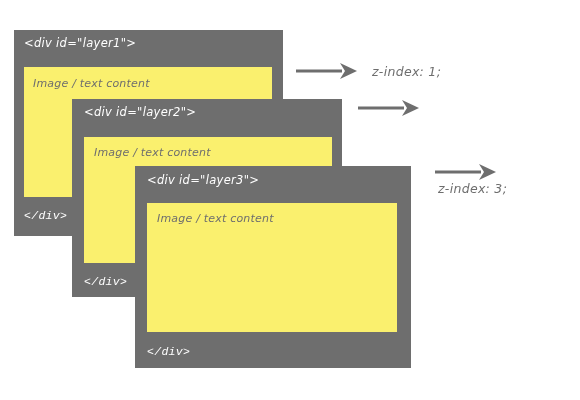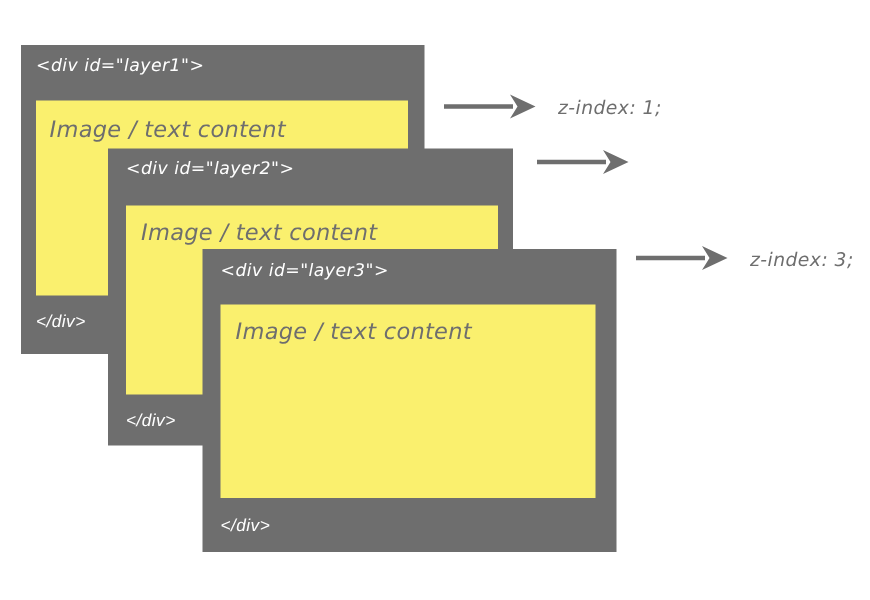--- a/index.html
+++ b/index.html
@@ -40,35 +40,35 @@
     font-style: italic;
     font-weight: 400;
   }
 
   .layer-close {
     position: absolute;
     color: #ffffff;
     font-size: 11.5px;
     letter-spacing: 0.3px;
     white-space: nowrap;
-    font-family: Liberation Sans, sans-serif;
+    font-family: Liberation Mono, monospace;
     font-style: italic;
     font-weight: 400;
   }
 
   .content-box {
     position: absolute;
     background: #faf06e;
     box-sizing: border-box;
   }
 
   .content-label {
     position: absolute;
     color: #6e6e6e;
-    font-size: 15px;
+    font-size: 11px;
     letter-spacing: 0.2px;
     white-space: nowrap;
     font-family: "DejaVu Sans", sans-serif;
     font-style: italic;
     font-weight: 400;
   }
 
   
   #layer1-box { left: 14px;  top: 30px;  width: 269px; height: 206px; z-index: 1; }
   #layer1-tag { left: 24px;  top: 36px; }
@@ -106,21 +106,21 @@
     letter-spacing: 0.3px;
     white-space: nowrap;
     font-family: "DejaVu Sans", sans-serif;
     font-style: italic;
     font-weight: 400;
     margin-left: 14px;
   }
 
   #annotation-1 { left: 296px; top: 18px; margin-top: 44px; }
   #annotation-2 { left: 358px; top: 99px; }
-  #annotation-3 { left: 424px; top: 163px; }
+  #annotation-3 { left: 424px; top: 163px; flex-direction: column; }
 </style>
 </head>
 <body>
 
 <div id="canvas">
 
   <div class="layer" id="layer1-box"></div>
   <div class="layer-tag" id="layer1-tag" style="z-index:1;">&lt;div id="layer1"&gt;</div>
   <div class="content-box" id="layer1-content" style="z-index:1;"></div>
   <div class="content-label" id="layer1-content-label" style="z-index:1;">Image / text content</div>

